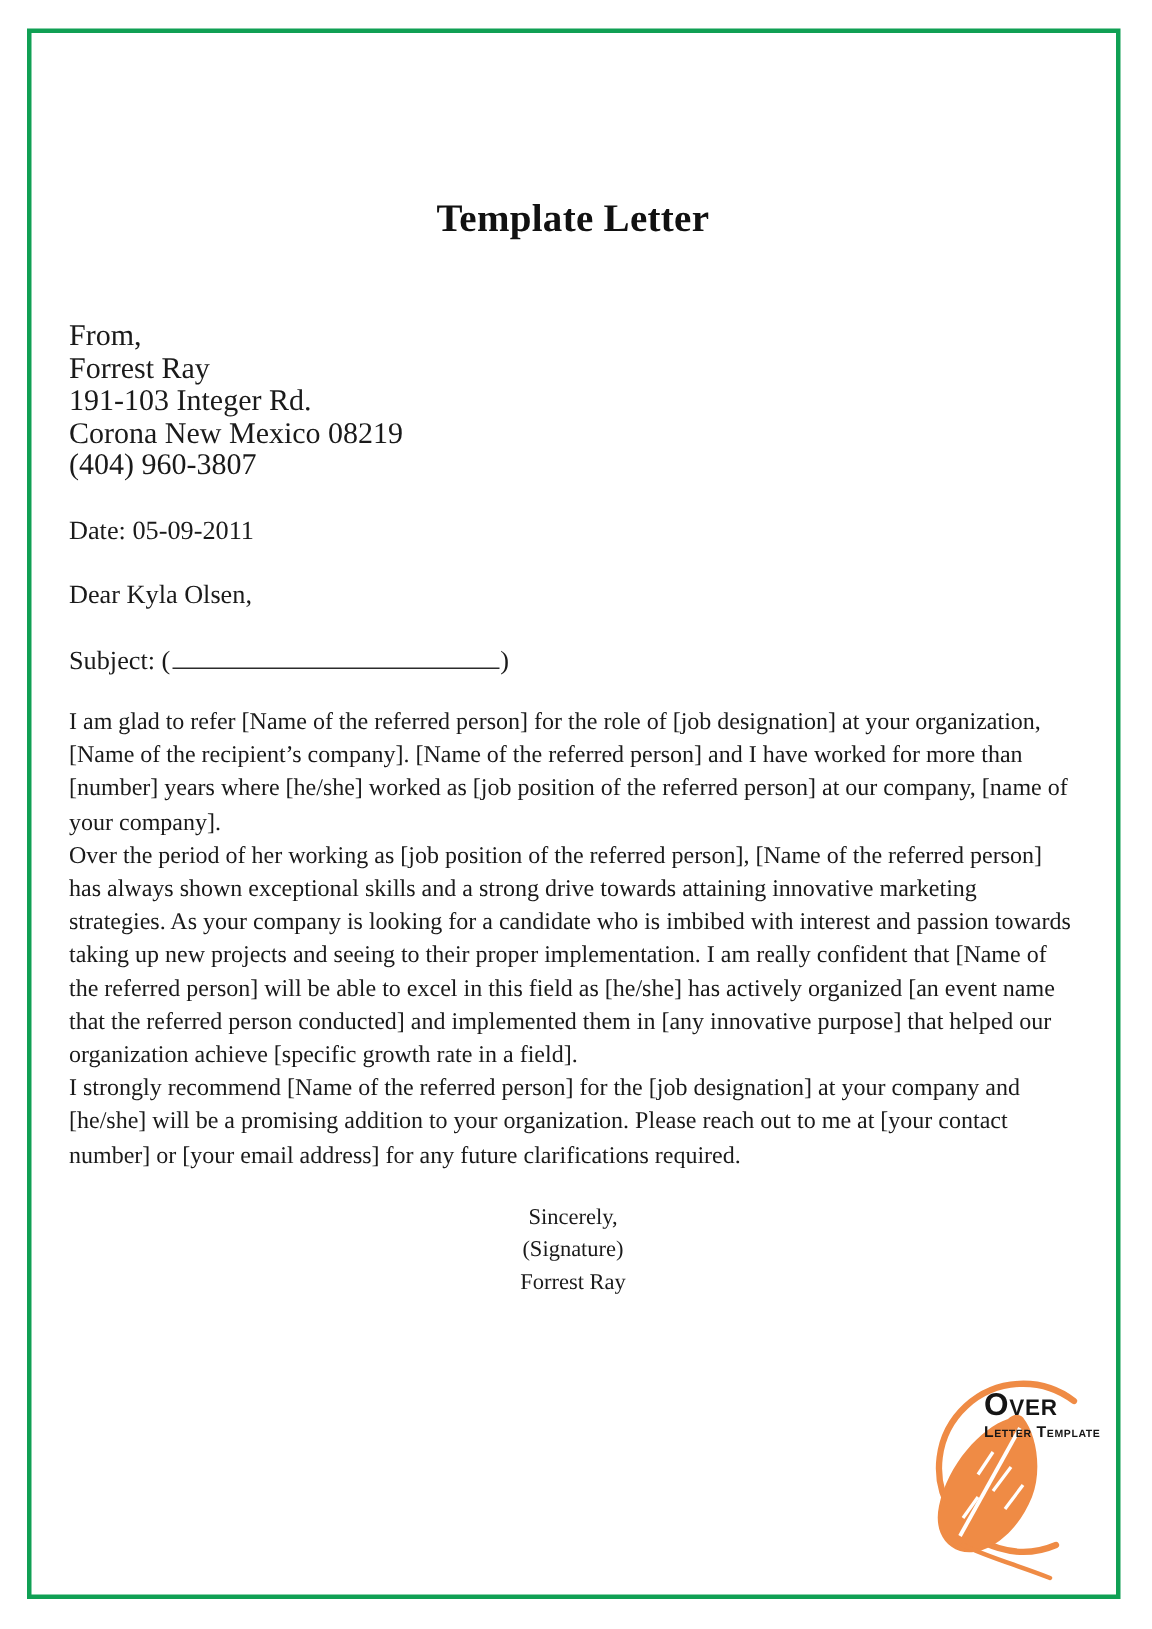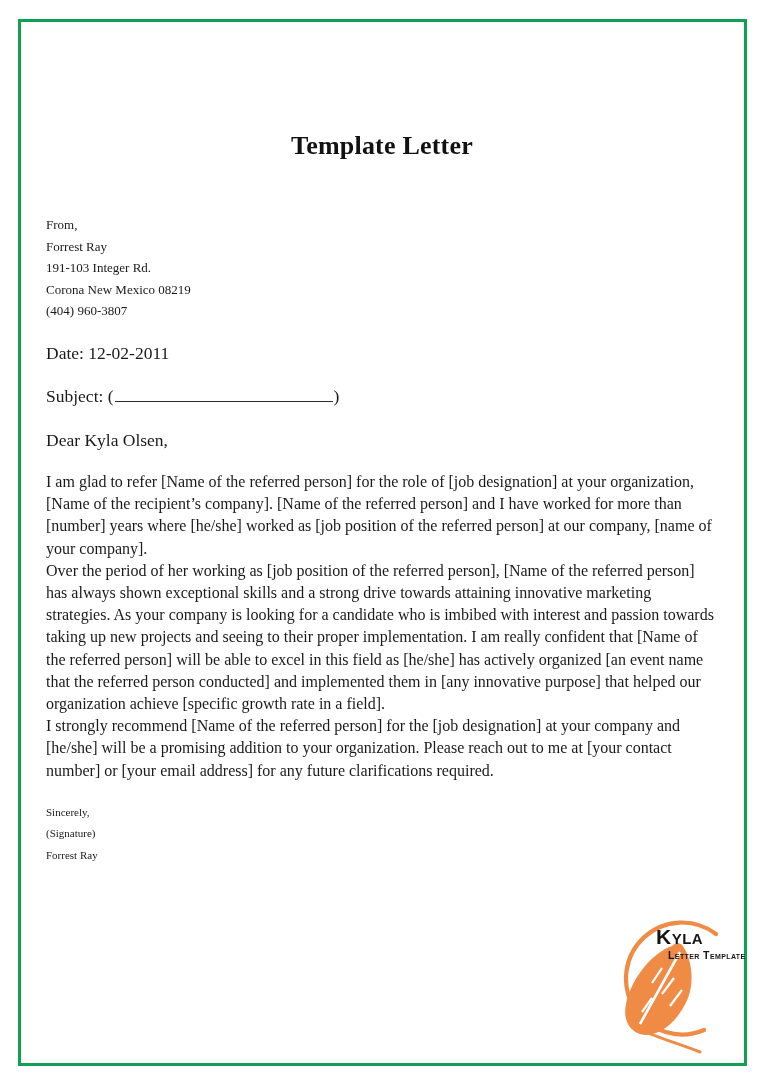--- a/index.html
+++ b/index.html
@@ -40,21 +40,21 @@
     text-align: center;
     font-size: 26px;
     font-weight: bold;
     letter-spacing: 0.2px;
     margin: 0;
     padding-top: 131px;
     color: #111111;
   }
 
   .addr-block {
-    font-size: 13px;
+    font-size: 20px;
     line-height: 21.5px;
     white-space: pre-line;
   }
 
   #from-block   { margin-top: 53px; }
   #date-line    { margin-top: 21px; font-size: 17.5px; line-height: 21.5px; }
   #to-block     { margin-top: 22px; }
   #subject-line { margin-top: 22px; font-size: 17.5px; line-height: 21.5px; white-space: nowrap; }
   #salutation   { margin-top: 22px; font-size: 17.5px; line-height: 21.5px; }
 
@@ -70,23 +70,24 @@
   #body-copy {
     margin-top: 20px;
     font-size: 16px;
     line-height: 22.2px;
     text-align: left;
   }
   #body-copy p { margin: 0; }
 
   #closing-block {
     margin-top: 20px;
-    font-size: 11px;
+    font-size: 15px;
     line-height: 21.5px;
     white-space: pre-line;
+    text-align: center;
   }
 
   
   #logo {
     position: absolute;
     left: 596px;
     top: 912px;
     width: 150px;
     height: 148px;
   }
@@ -98,21 +99,21 @@
     font-family: "Liberation Sans", sans-serif;
     font-weight: bold;
     font-size: 21px;
     letter-spacing: 0.5px;
     color: #151515;
     line-height: 1;
     font-variant: small-caps;
   }
   .logo-sub {
     position: absolute;
-    left: 72px;
+    left: 60px;
     top: 38px;
     font-family: "Liberation Sans", sans-serif;
     font-weight: bold;
     font-size: 10.5px;
     letter-spacing: 0.4px;
     color: #151515;
     line-height: 1;
     font-variant: small-caps;
   }
 </style>
@@ -124,28 +125,28 @@
 <div id="doc">
 
   <h1 id="letter-title">Template Letter</h1>
 
   <div id="from-block" class="addr-block">From,
 Forrest Ray
 191-103 Integer Rd.
 Corona New Mexico 08219
 (404) 960-3807</div>
 
-  <div id="date-line">Date: 12-02-2011</div>
+  <div id="date-line">Date: 05-09-2011</div>
 
+
+  <div id="salutation">Dear Kyla Olsen,</div>
 
   <div id="subject-line">
     <span>Subject: (</span><span class="subject-rule"></span><span>)</span>
   </div>
-
-  <div id="salutation">Dear Kyla Olsen,</div>
 
   <div id="body-copy">
     <p>I am glad to refer [Name of the referred person] for the role of [job designation] at your organization, [Name of the recipient’s company]. [Name of the referred person] and I have worked for more than [number] years where [he/she] worked as [job position of the referred person] at our company, [name of your company].</p>
     <p>Over the period of her working as [job position of the referred person], [Name of the referred person] has always shown exceptional skills and a strong drive towards attaining innovative marketing strategies. As your company is looking for a candidate who is imbibed with interest and passion towards taking up new projects and seeing to their proper implementation. I am really confident that [Name of the referred person] will be able to  excel in this field as [he/she] has actively organized [an event name that the referred person conducted] and implemented them in [any innovative purpose] that helped our organization achieve [specific growth rate in a field].</p>
     <p>I strongly recommend [Name of the referred person] for the [job designation] at your company and [he/she] will be a promising addition to your organization. Please reach out to me at [your contact number] or [your email address] for any future clarifications required.</p>
   </div>
 
   <div id="closing-block">Sincerely,
 (Signature)
 Forrest Ray</div>
@@ -166,15 +167,15 @@
              C 83 30 79 31 76 34 Z" fill="#ef8b45"></path>
 
     <path d="M 84 40 L 44 112" stroke="#ffffff" stroke-width="2.6" fill="none"></path>
     <path d="M 66 56 L 56 71" stroke="#ffffff" stroke-width="2.2" fill="none"></path>
     <path d="M 78 66 L 66 82" stroke="#ffffff" stroke-width="2.2" fill="none"></path>
     <path d="M 86 78 L 74 94" stroke="#ffffff" stroke-width="2.2" fill="none"></path>
     <path d="M 56 86 L 46 100" stroke="#ffffff" stroke-width="2.2" fill="none"></path>
 
     <path d="M 46 118 C 62 126 84 132 104 140" fill="none" stroke="#ef8b45" stroke-width="3" stroke-linecap="round"></path>
   </svg>
-  <div class="logo-best">Kyla</div>
+  <div class="logo-best">Over</div>
   <div class="logo-sub">Letter Template</div>
 </div>
 
 </body></html>

